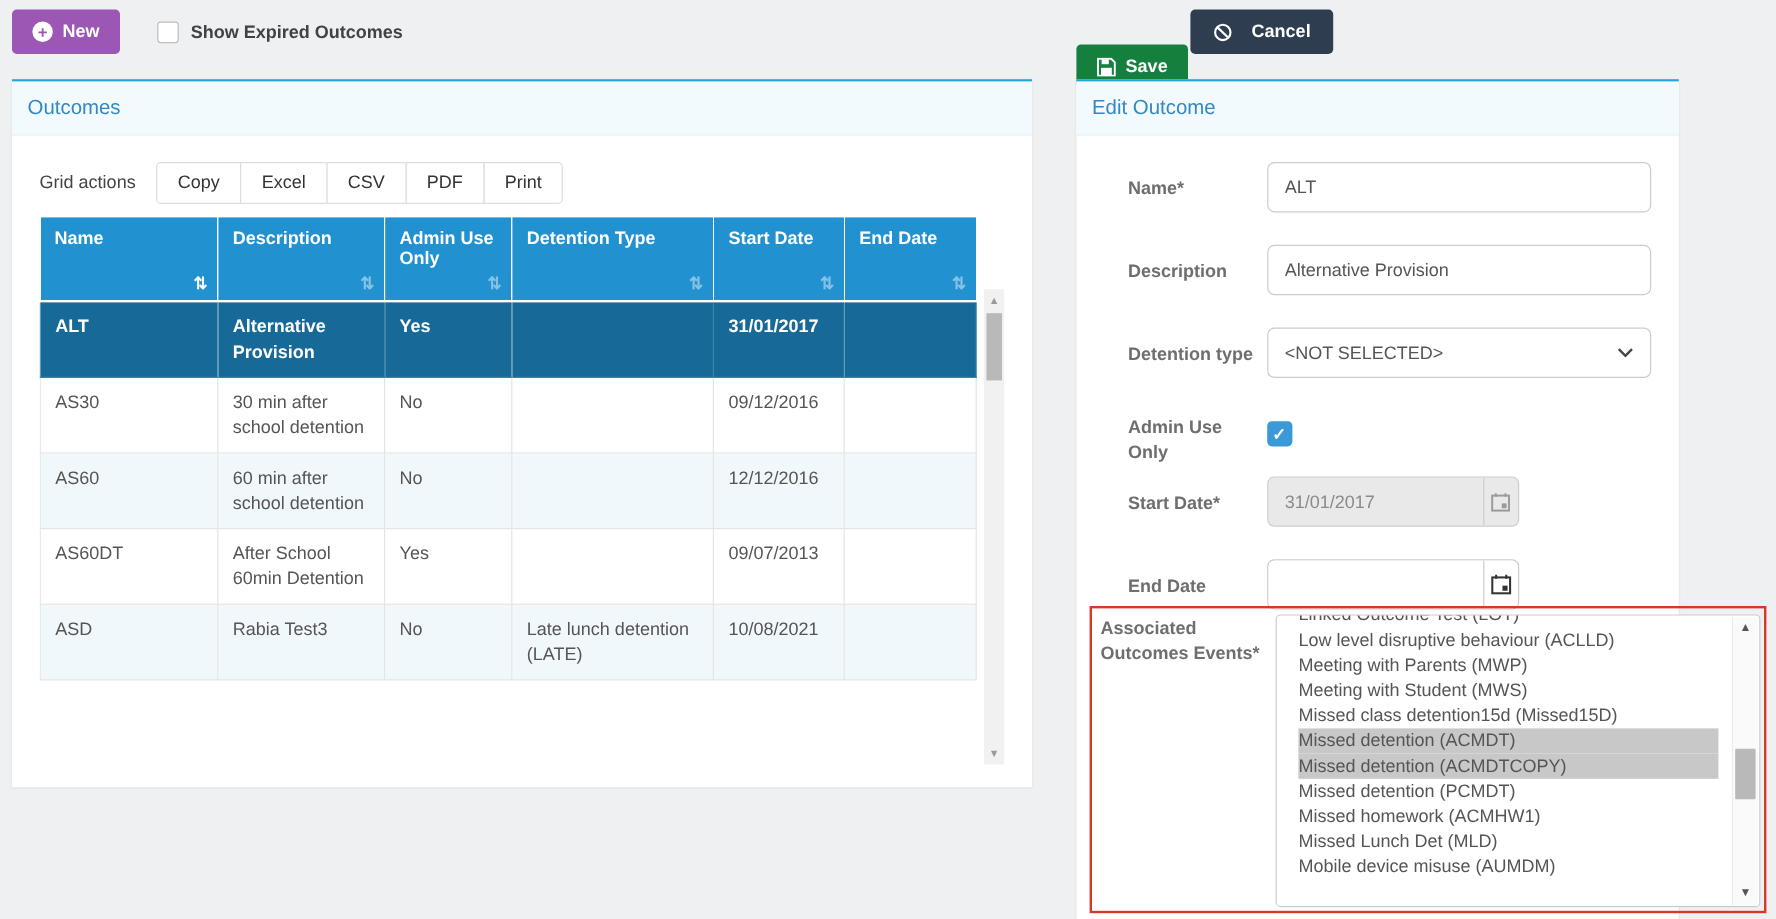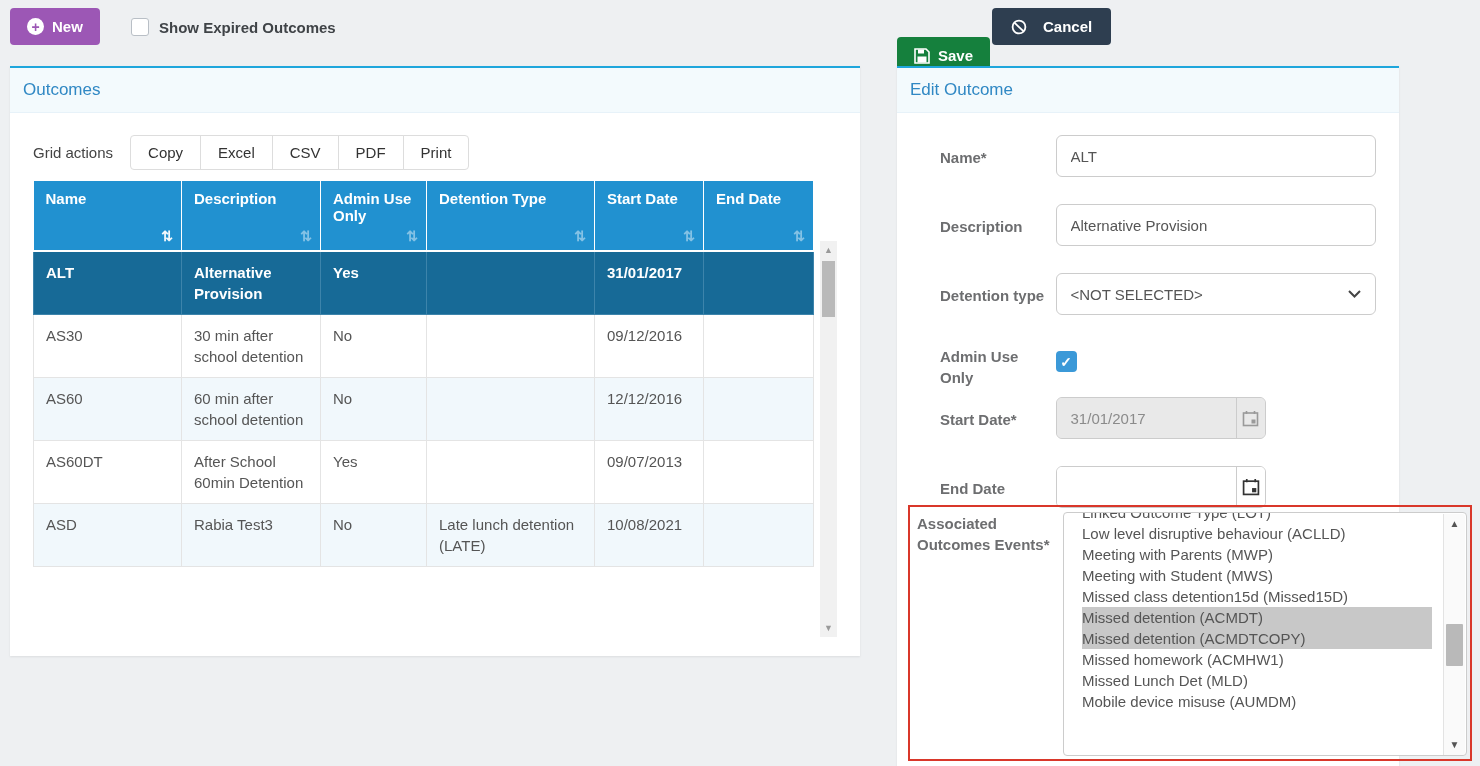--- a/index.html
+++ b/index.html
@@ -278,27 +278,28 @@
               <rect x="9.5" y="9.5" width="4" height="4" fill="#333"></rect>
             </svg>
           </span>
         </span>
       </span>
     </div>
 
     <span class="events-label">Associated Outcomes Events*</span>
     <div class="listbox">
       <div class="listbox-inner">
-          <div class="opt">Linked Outcome Type (LOT)</div>
+          <div class="opt">Linked Outcome Test (LOT)</div>
           <div class="opt">Low level disruptive behaviour (ACLLD)</div>
           <div class="opt">Meeting with Parents (MWP)</div>
           <div class="opt">Meeting with Student (MWS)</div>
           <div class="opt">Missed class detention15d (Missed15D)</div>
           <div class="opt selected">Missed detention (ACMDT)</div>
           <div class="opt selected">Missed detention (ACMDTCOPY)</div>
+          <div class="opt">Missed detention (PCMDT)</div>
           <div class="opt">Missed homework (ACMHW1)</div>
           <div class="opt">Missed Lunch Det (MLD)</div>
           <div class="opt">Mobile device misuse (AUMDM)</div>
         </div>
       <div class="vscroll list-scroll">
         <span class="arr up"></span>
         <span class="thumb"></span>
         <span class="arr down"></span>
       </div>
     </div>

